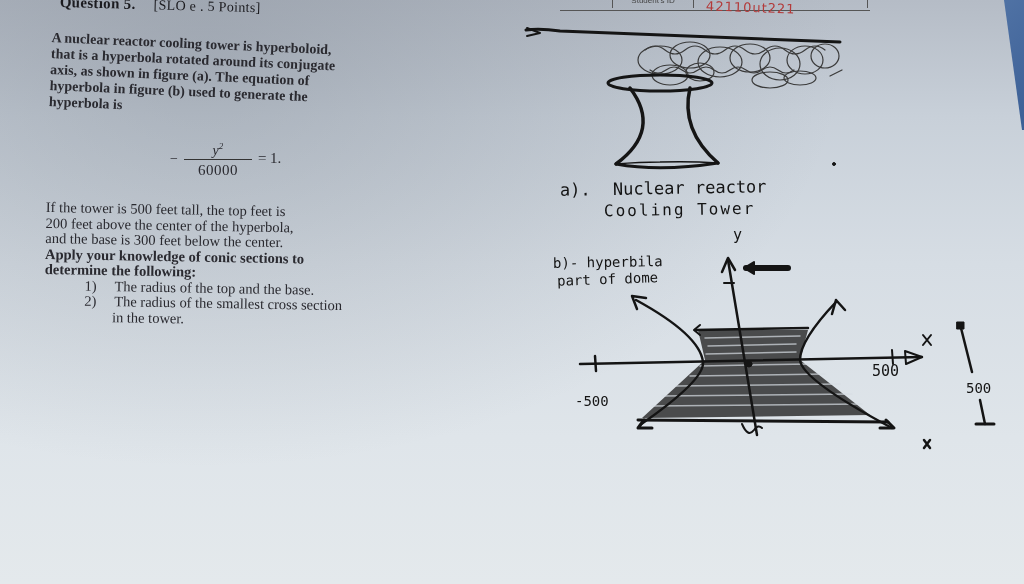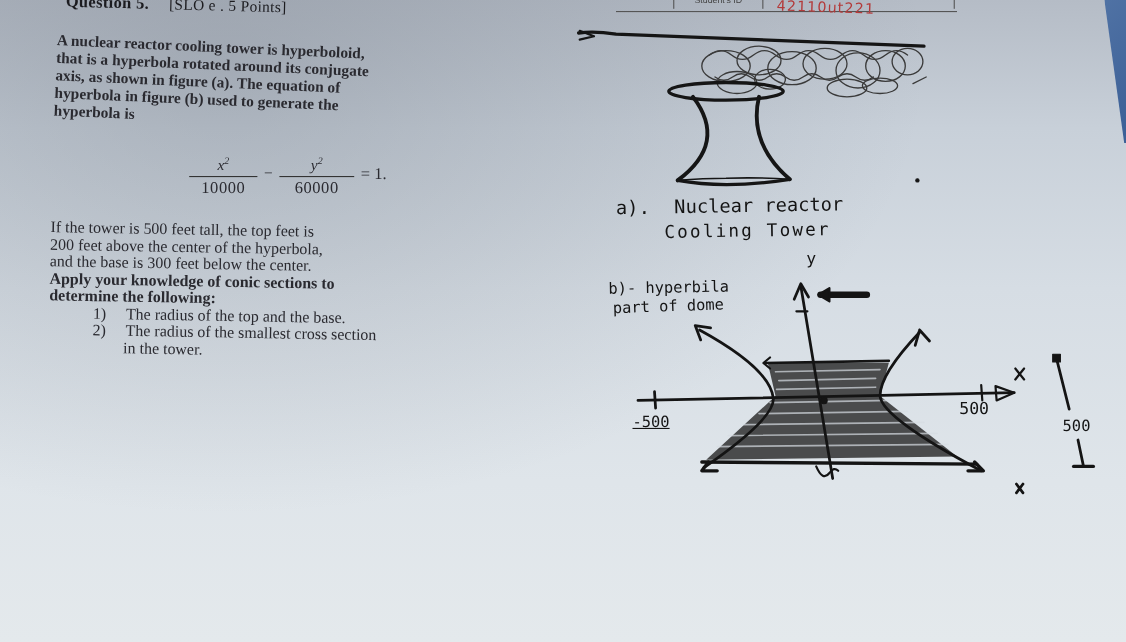--- a/index.html
+++ b/index.html
@@ -102,25 +102,20 @@
 
 <div class="intro">
   <div>A nuclear reactor cooling tower is hyperboloid,</div>
   <div>that is a hyperbola rotated around its conjugate</div>
   <div>axis, as shown in figure (a). The equation of</div>
   <div>hyperbola in figure (b) used to generate the</div>
   <div>hyperbola is</div>
 </div>
 
 <div class="equation">
-  <span class="frac f1">
-    <span class="num"><span>x</span><sup>2</sup></span>
-    <span class="bar"></span>
-    <span class="den">10000</span>
-  </span>
   <span class="minus">−</span>
   <span class="frac f2">
     <span class="num"><span>y</span><sup>2</sup></span>
     <span class="bar"></span>
     <span class="den">60000</span>
   </span>
   <span class="eq-rhs">= 1.</span>
 </div>
 
 <div class="body-text">
@@ -236,15 +231,15 @@
 </div>
 <div class="hand caption-a2">Cooling Tower</div>
 
 <div class="hand caption-b">
   <span>b)-</span>
   <span>hyperbila</span>
 </div>
 <div class="hand caption-b2">part of dome</div>
 
 <div class="lbl" style="left:733px; top:226px; font-size:15px;">y</div>
-<div class="lbl" style="left:575px; top:376px;text-decoration:underline;">-500</div>
+<div class="lbl" style="left:575px; top:393px;">-500</div>
 <div class="lbl" style="left:872px; top:362px; font-size:15px;">500</div>
 <div class="lbl" style="left:966px; top:380px;">500</div>
 
 </body></html>

